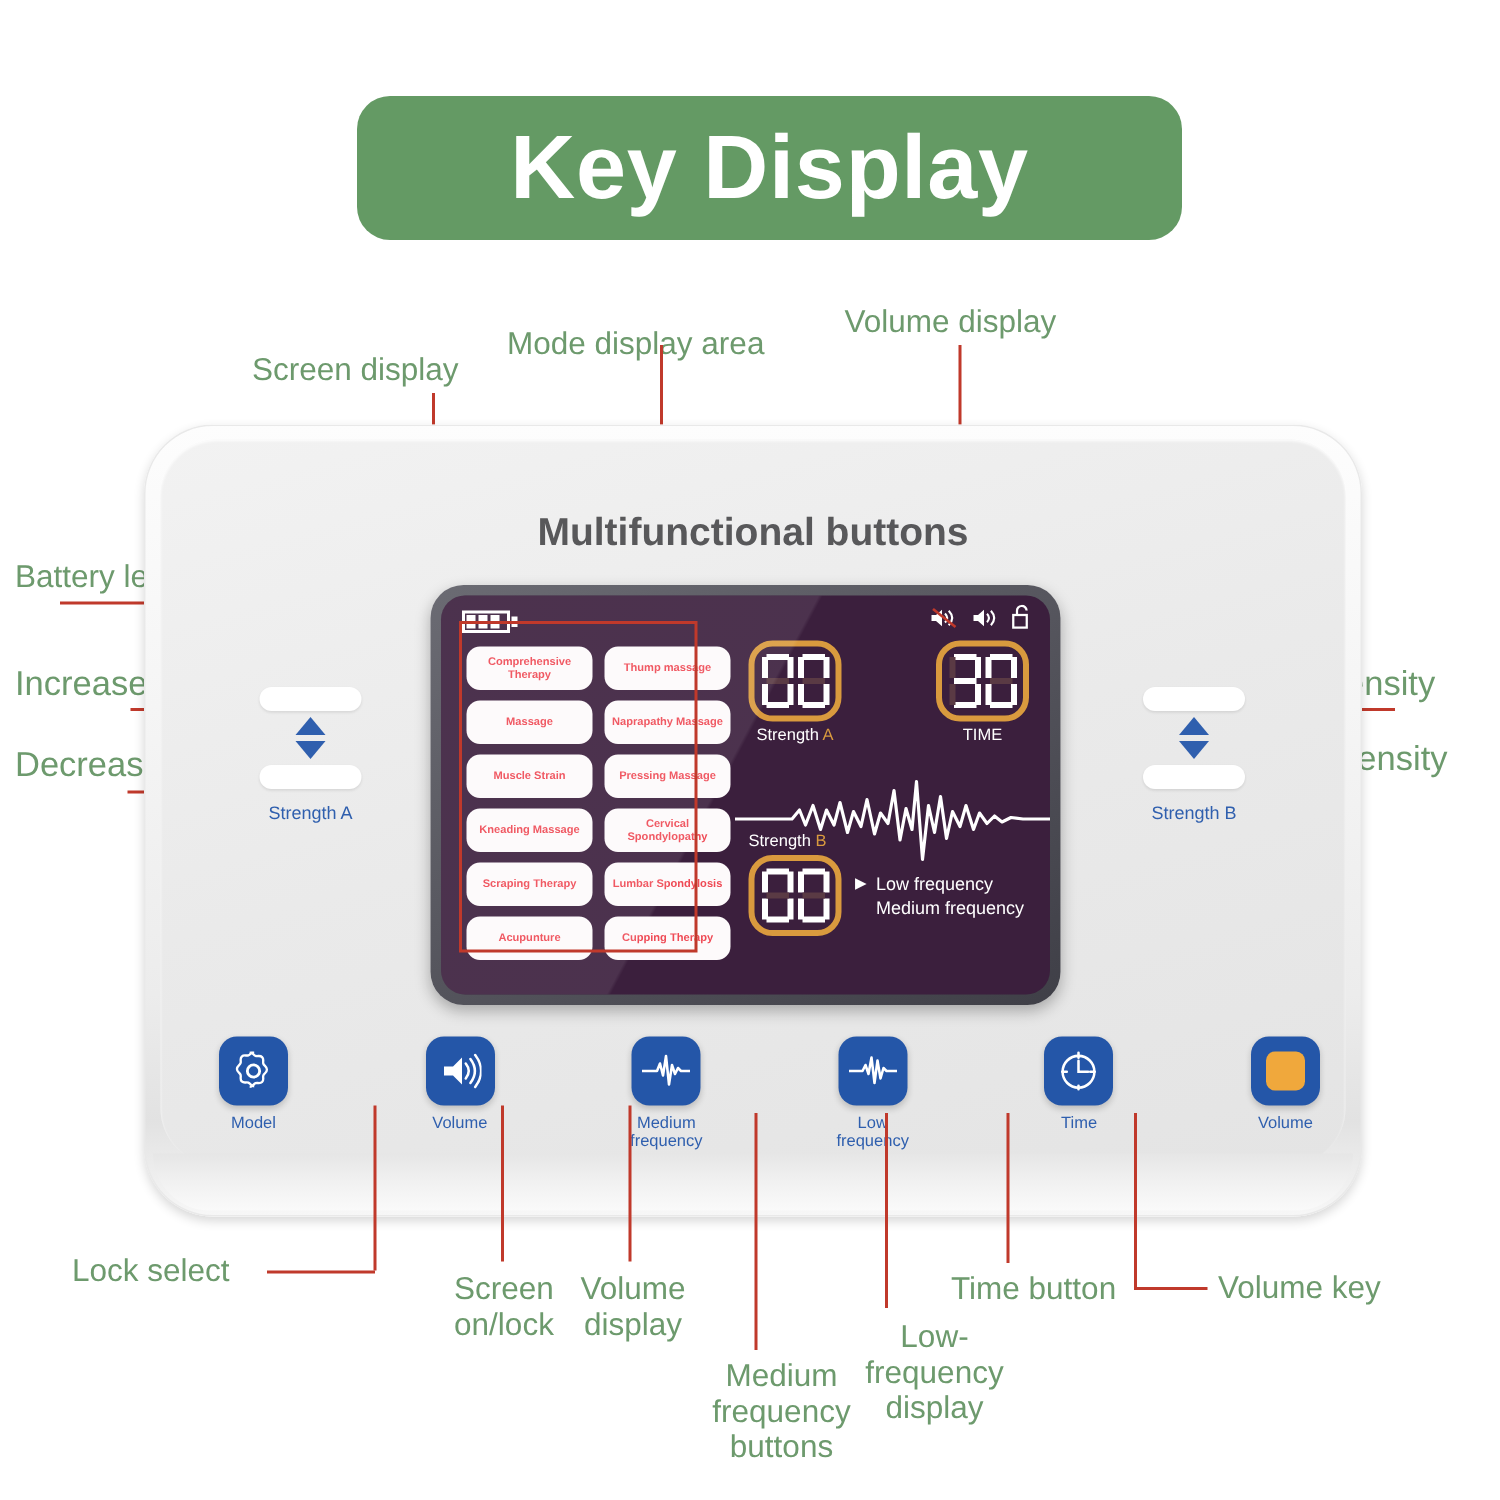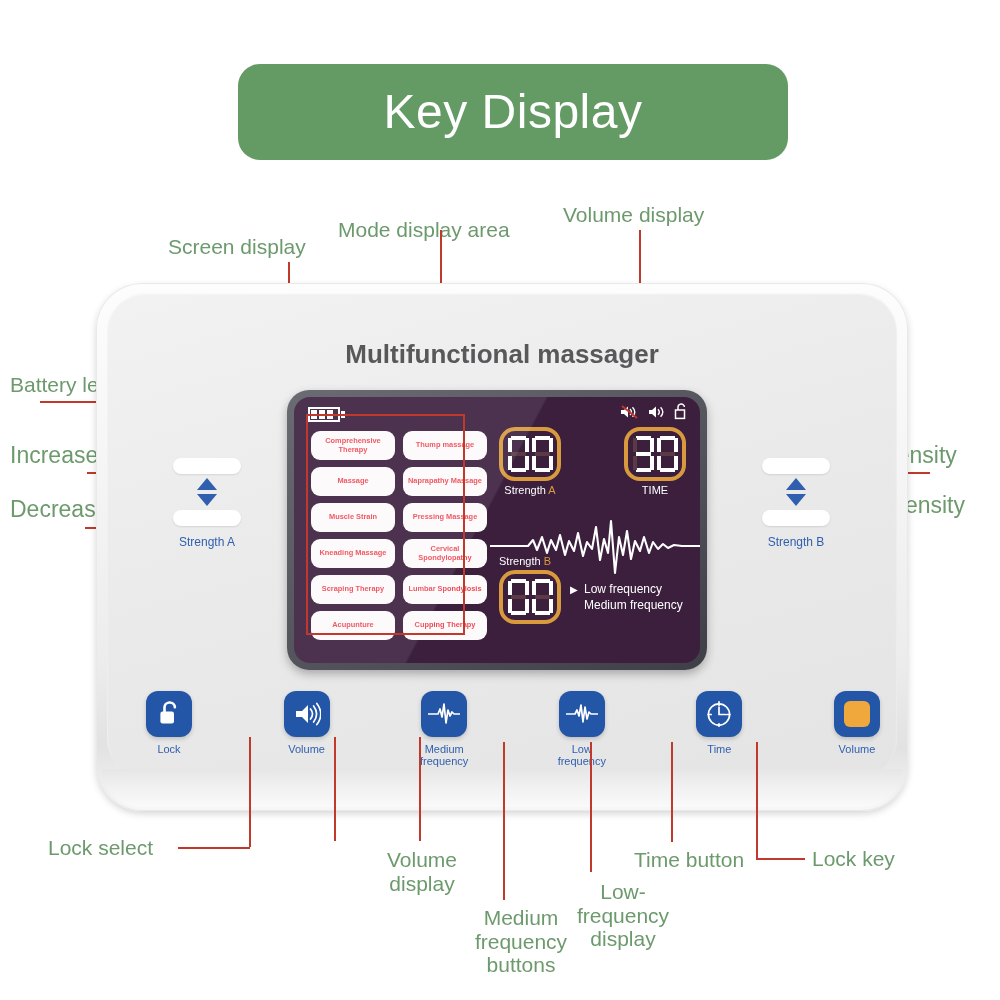--- a/index.html
+++ b/index.html
@@ -13,21 +13,21 @@
   }
   #root{position:absolute;left:0;top:0;width:1000px;height:1000px;}
 
   
   .banner{
     position:absolute;left:238px;top:64px;width:550px;height:96px;
     background:#649a64;border-radius:22px;
     display:flex;align-items:center;justify-content:center;
   }
   .banner-text{
-    color:#ffffff;font-size:48px;font-weight:normal;letter-spacing:0.5px;
+    color:#ffffff;font-size:60px;font-weight:bold;letter-spacing:0.5px;
     font-family:"Liberation Sans", sans-serif;line-height:1;
   }
 
   
   .anno{
     position:absolute;color:#6d9a6d;font-size:21px;
     font-family:"Liberation Sans", sans-serif;white-space:pre-line;line-height:1.12;
   }
   .anno.big{font-size:23px;}
   .anno.center{text-align:center;}
@@ -202,21 +202,21 @@
 
   <div class="anno big" style="left:765px;top:443px;">Increased intensity</div>
   <div class="lead h" style="left:830px;top:472px;width:100px;"></div>
 
   <div class="anno big" style="left:763px;top:493px;">Decreased intensity</div>
   <div class="lead h" style="left:795px;top:523px;width:100px;"></div>
 
   <div class="device">
     <div class="device-inner">
 
-      <div class="device-title">Multifunctional massager</div>
+      <div class="device-title">Multifunctional buttons</div>
 
       <div class="screen-bezel">
         <div class="screen">
 
           <div class="battery">
             <div class="shell"></div>
             <div class="bar" style="left:3px;"></div>
             <div class="bar" style="left:11px;"></div>
             <div class="bar" style="left:19px;"></div>
             <div class="tip"></div>
@@ -371,30 +371,31 @@
       <div class="strength-ctl" style="left:56px;top:165px;">
         <div class="pill"></div>
         <div class="tri up"></div>
         <div class="tri down"></div>
         <div class="pill"></div>
         <div class="strength-name">Strength A</div>
       </div>
 
       <div class="keyrow">
 
-
-        <div class="key">
-          <div class="key-icon">
-            <svg width="24" height="26" viewBox="0 0 24 26">
-              <path d="M7.5 10.5 V7 a5 5 0 0 1 10.4 -.7" fill="none" stroke="#ffffff" stroke-width="2.6" stroke-linecap="round"></path>
-              <rect x="3.4" y="10.5" width="13.6" height="12" rx="2.2" fill="#ffffff"></rect>
-            </svg>
-          </div>
-          <div class="key-label">Lock</div>
-        </div>
+        <div class="key">
+          <div class="key-icon">
+            <svg width="26" height="26" viewBox="0 0 26 26">
+              <path d="M13 2.2 c2.3 0 2.6 2.0 4.2 2.6 c1.6 .6 3.2 -.7 4.8 .9 c1.6 1.6 .3 3.2 .9 4.8 c.6 1.6 2.6 1.9 2.6 4.2 c0 2.3 -2.0 2.6 -2.6 4.2 c-.6 1.6 .7 3.2 -.9 4.8 c-1.6 1.6 -3.2 .3 -4.8 .9 c-1.6 .6 -1.9 2.6 -4.2 2.6" transform="translate(-1.5,-1.5) scale(0.92)" fill="none" stroke="#ffffff" stroke-width="1.7" stroke-linejoin="round"></path>
+              <path d="M13 1.8 c-2.3 0 -2.6 2.0 -4.2 2.6 c-1.6 .6 -3.2 -.7 -4.8 .9 c-1.6 1.6 -.3 3.2 -.9 4.8 c-.6 1.6 -2.6 1.9 -2.6 4.2 c0 2.3 2.0 2.6 2.6 4.2 c.6 1.6 -.7 3.2 .9 4.8 c1.6 1.6 3.2 .3 4.8 .9 c1.6 .6 1.9 2.6 4.2 2.6" transform="translate(1.5,-1.5) scale(0.92)" fill="none" stroke="#ffffff" stroke-width="1.7" stroke-linejoin="round"></path>
+              <circle cx="13" cy="13" r="4.1" fill="none" stroke="#ffffff" stroke-width="1.9"></circle>
+            </svg>
+          </div>
+          <div class="key-label">Model</div>
+        </div>
+
 
         <div class="key">
           <div class="key-icon">
             <svg width="28" height="26" viewBox="0 0 28 26">
               <path d="M3 10 L9 10 L15 4 L15 22 L9 16 L3 16 Z" fill="#ffffff"></path>
               <path d="M17.5 8 q4 5 0 10" fill="none" stroke="#ffffff" stroke-width="1.7" stroke-linecap="round"></path>
               <path d="M20.6 5 q6 8 0 16" fill="none" stroke="#ffffff" stroke-width="1.7" stroke-linecap="round"></path>
               <path d="M23.8 2.4 q8 10.6 0 21.2" fill="none" stroke="#ffffff" stroke-width="1.7" stroke-linecap="round"></path>
             </svg>
           </div>
@@ -444,36 +445,38 @@
     </div>
     <div class="device-lip"></div>
   </div>
 
   <div class="redbox" style="left:306px;top:414px;width:159px;height:221px;"></div>
 
   <div class="anno" style="left:48px;top:836px;">Lock select</div>
   <div class="lead h" style="left:178px;top:847px;width:72px;"></div>
   <div class="lead v" style="left:249px;top:737px;height:110px;"></div>
 
+  <div class="anno center" style="left:290px;top:848px;width:92px;">Screen
+on/lock</div>
   <div class="lead v" style="left:334px;top:737px;height:104px;"></div>
 
   <div class="anno center" style="left:378px;top:848px;width:88px;">Volume
 display</div>
   <div class="lead v" style="left:419px;top:737px;height:104px;"></div>
 
   <div class="anno center" style="left:466px;top:906px;width:110px;">Medium
 frequency
 buttons</div>
   <div class="lead v" style="left:503px;top:742px;height:158px;"></div>
 
   <div class="anno center" style="left:568px;top:880px;width:110px;">Low-
 frequency
 display</div>
   <div class="lead v" style="left:590px;top:742px;height:130px;"></div>
 
   <div class="anno" style="left:634px;top:848px;">Time button</div>
   <div class="lead v" style="left:671px;top:742px;height:100px;"></div>
 
-  <div class="anno" style="left:812px;top:847px;">Lock key</div>
+  <div class="anno" style="left:812px;top:847px;">Volume key</div>
   <div class="lead h" style="left:757px;top:858px;width:48px;"></div>
   <div class="lead v" style="left:756px;top:742px;height:118px;"></div>
 
 </div>
 
 </body></html>

